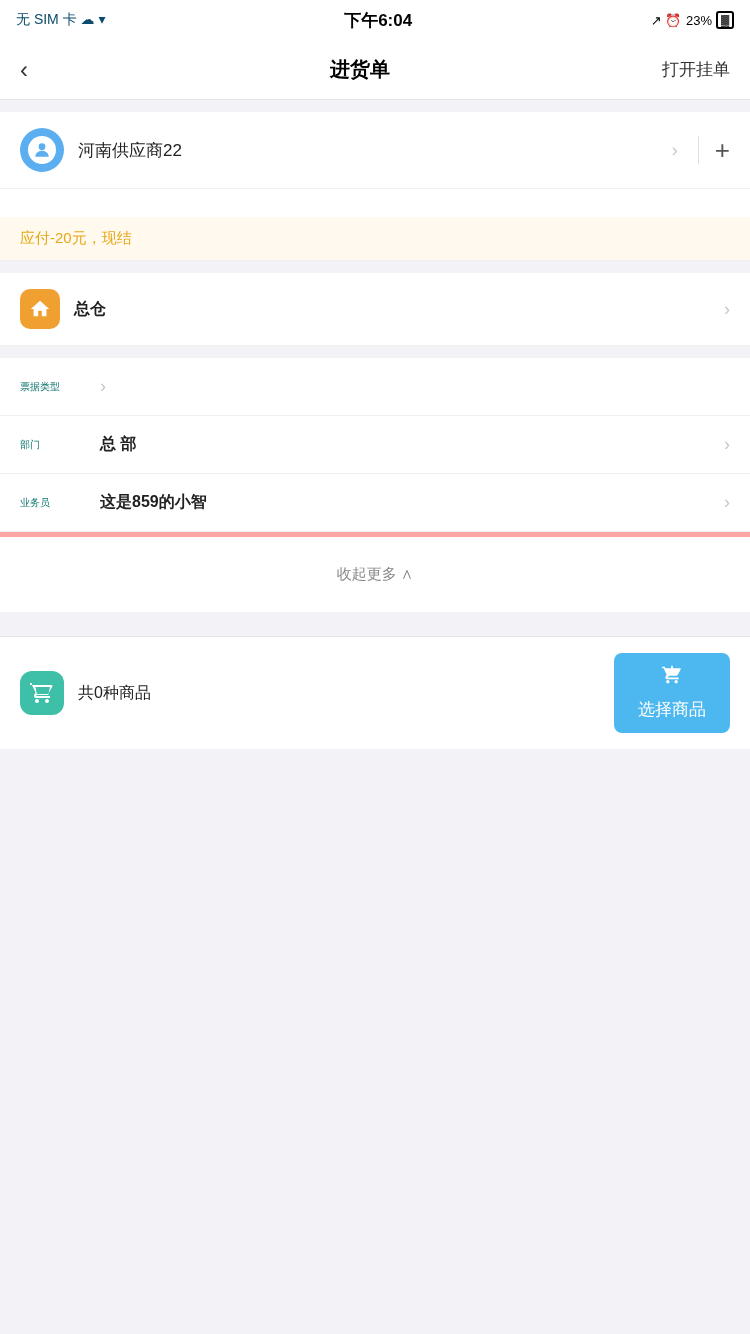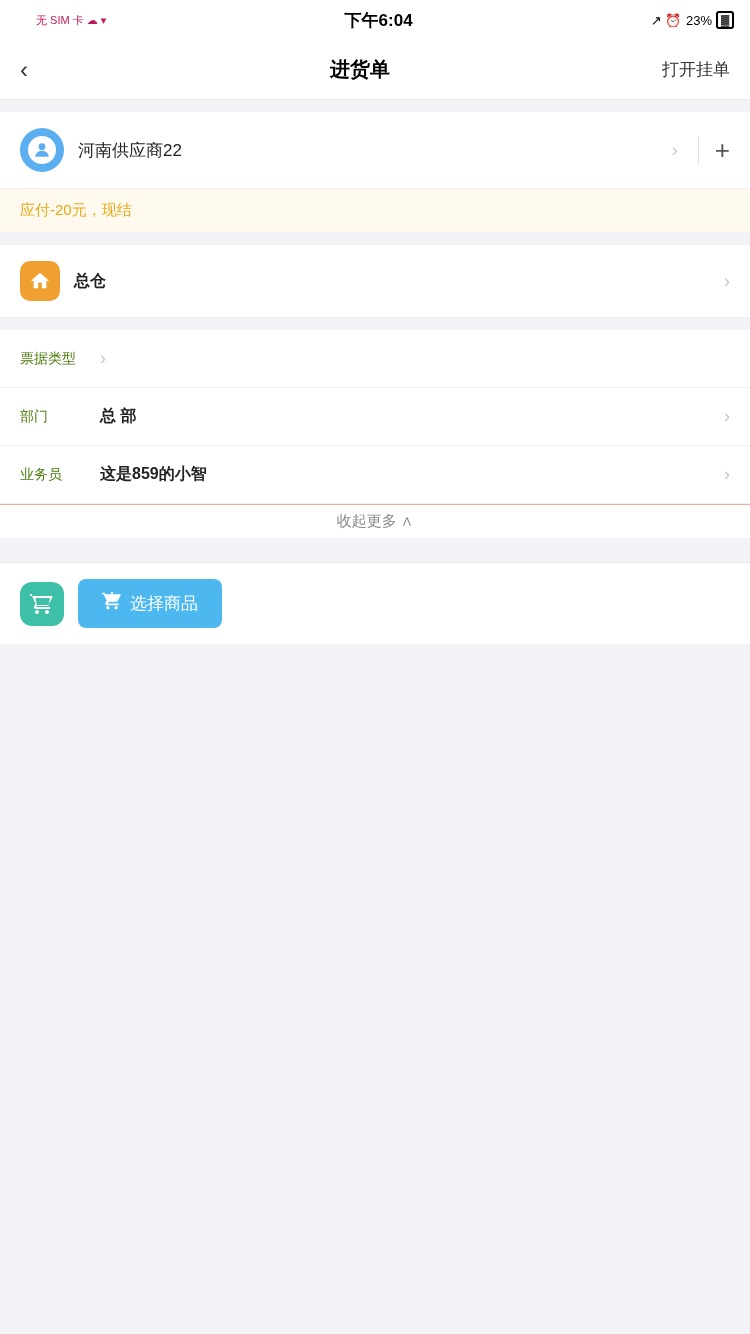--- a/index.html
+++ b/index.html
@@ -16,21 +16,21 @@
     .status-bar {
       height: 40px;
       background: #fff;
       display: flex;
       align-items: center;
       justify-content: space-between;
       padding: 0 16px;
       font-size: 14px;
       font-weight: 500;
     }
-    .status-left { font-size: 11px; color: #be185d; margin-left: 20px; }
+    .status-left { font-size: 14px; color: #0c4a6e; }
     .status-center { font-size: 17px; font-weight: 600; color: #000; text-align: center; }
     .status-right { display: flex; align-items: center; gap: 4px; font-size: 13px; color: #000; }
 
     
     .nav-bar {
       height: 60px;
       background: #fff;
       display: flex;
       align-items: center;
       justify-content: space-between;
@@ -119,20 +119,21 @@
       margin: 0 16px 0 0;
     }
 
     
     .notice-bar {
       background: #fff9ee;
       padding: 12px 20px;
       font-size: 15px;
       color: #e6a817;
       border-bottom: 1px solid #f0f0f0;
+      margin-top: 28px;
     }
 
     
     .form-row {
       display: flex;
       align-items: center;
       padding: 18px 20px;
       background: #fff;
       border-bottom: 1px solid #f0f0f0;
       cursor: pointer;
@@ -143,22 +144,22 @@
       border-radius: 10px;
       background: #f0a030;
       display: flex;
       align-items: center;
       justify-content: center;
       margin-right: 14px;
       flex-shrink: 0;
     }
     .form-row-icon svg { width: 22px; height: 22px; }
     .form-row-label {
-      font-size: 14px;
-      color: #4d7c0f;
+      font-size: 10px;
+      color: #0f766e;
       width: 80px;
       flex-shrink: 0;
     }
     .form-row-value {
       flex: 1;
       font-size: 16px;
       color: #222;
       font-weight: bold;
     }
     .form-row-chevron {
@@ -173,25 +174,25 @@
       padding: 16px 20px;
       background: #fff;
       border-bottom: 1px solid #f0f0f0;
       cursor: pointer;
     }
 
     
     .collapse-row {
       background: #fff;
       text-align: center;
-      padding: 7px;
+      padding: 28px;
       font-size: 15px;
       color: #888;
       cursor: pointer;
-      border-top: 1px solid #fca5a5;
+      border-top: 5px solid #fca5a5;
     }
 
     
     .bottom-bar {
       background: #fff;
       display: flex;
       align-items: center;
       padding: 16px 20px;
       border-top: 1px solid #e5e5ea;
       margin-top: 12px;
@@ -217,20 +218,21 @@
       color: #fff;
       font-size: 17px;
       font-weight: 500;
       border: none;
       border-radius: 8px;
       padding: 12px 24px;
       cursor: pointer;
       display: flex;
       align-items: center;
       gap: 8px;
+      flex-direction: column;
     }
 
     
     .remark-placeholder {
       color: #c7c7cc;
       font-size: 16px;
     }
 
     .grey-bg {
       background: #f2f2f7;
@@ -323,20 +325,21 @@
 </div>
 
 <div class="section-gap"></div>
 
 <div class="bottom-bar">
   <div class="product-icon-wrap">
     <svg viewBox="0 0 24 24" width="24" height="24" fill="white">
       <path d="M7 18c-1.1 0-2 .9-2 2s.9 2 2 2 2-.9 2-2-.9-2-2-2zm10 0c-1.1 0-2 .9-2 2s.9 2 2 2 2-.9 2-2-.9-2-2-2zM5.4 6H20l-1.7 8H7.1L5.4 6zm-1.2-2H2V2H0v2h2l3.6 7.59L4.2 14c-.2.3-.2.7-.2 1 0 1.1.9 2 2 2h14v-2H6.4c-.1 0-.2-.1-.2-.2l.03-.12.9-1.68H17c.75 0 1.41-.41 1.75-1.03l3.58-6.49A1 1 0 0021.46 4H4.21z"></path>
     </svg>
   </div>
+  <span class="product-count">共0种商品</span>
   <button class="select-btn">
     <span>
       <svg viewBox="0 0 24 24" width="20" height="20" fill="white">
         <path d="M11 9h2V6h3V4h-3V1h-2v3H8v2h3zm-4 9c-1.1 0-1.99.9-1.99 2S5.9 22 7 22s2-.9 2-2-.9-2-2-2zm10 0c-1.1 0-1.99.9-1.99 2s.89 2 1.99 2 2-.9 2-2-.9-2-2-2zM7.2 14.8l.03-.12.9-1.68H17c.75 0 1.41-.41 1.75-1.03l3.58-6.49A1 1 0 0021.46 4H4.21L3.27 2H0v2h2l3.6 7.59L4.2 14c-.2.3-.2.7-.2 1 0 1.1.9 2 2 2h14v-2H6.4c-.1 0-.2-.1-.2-.2z"></path>
       </svg>
     </span>
     <span>选择商品</span>
   </button>
 </div>
 

